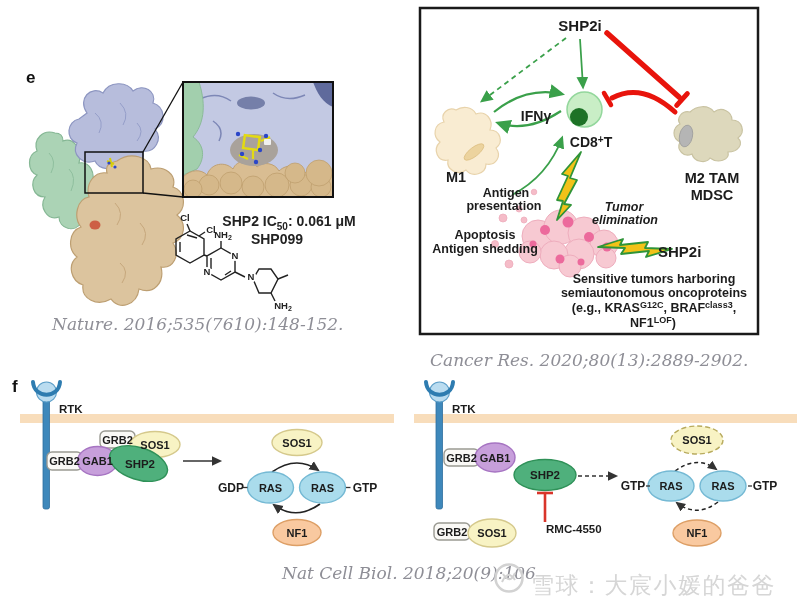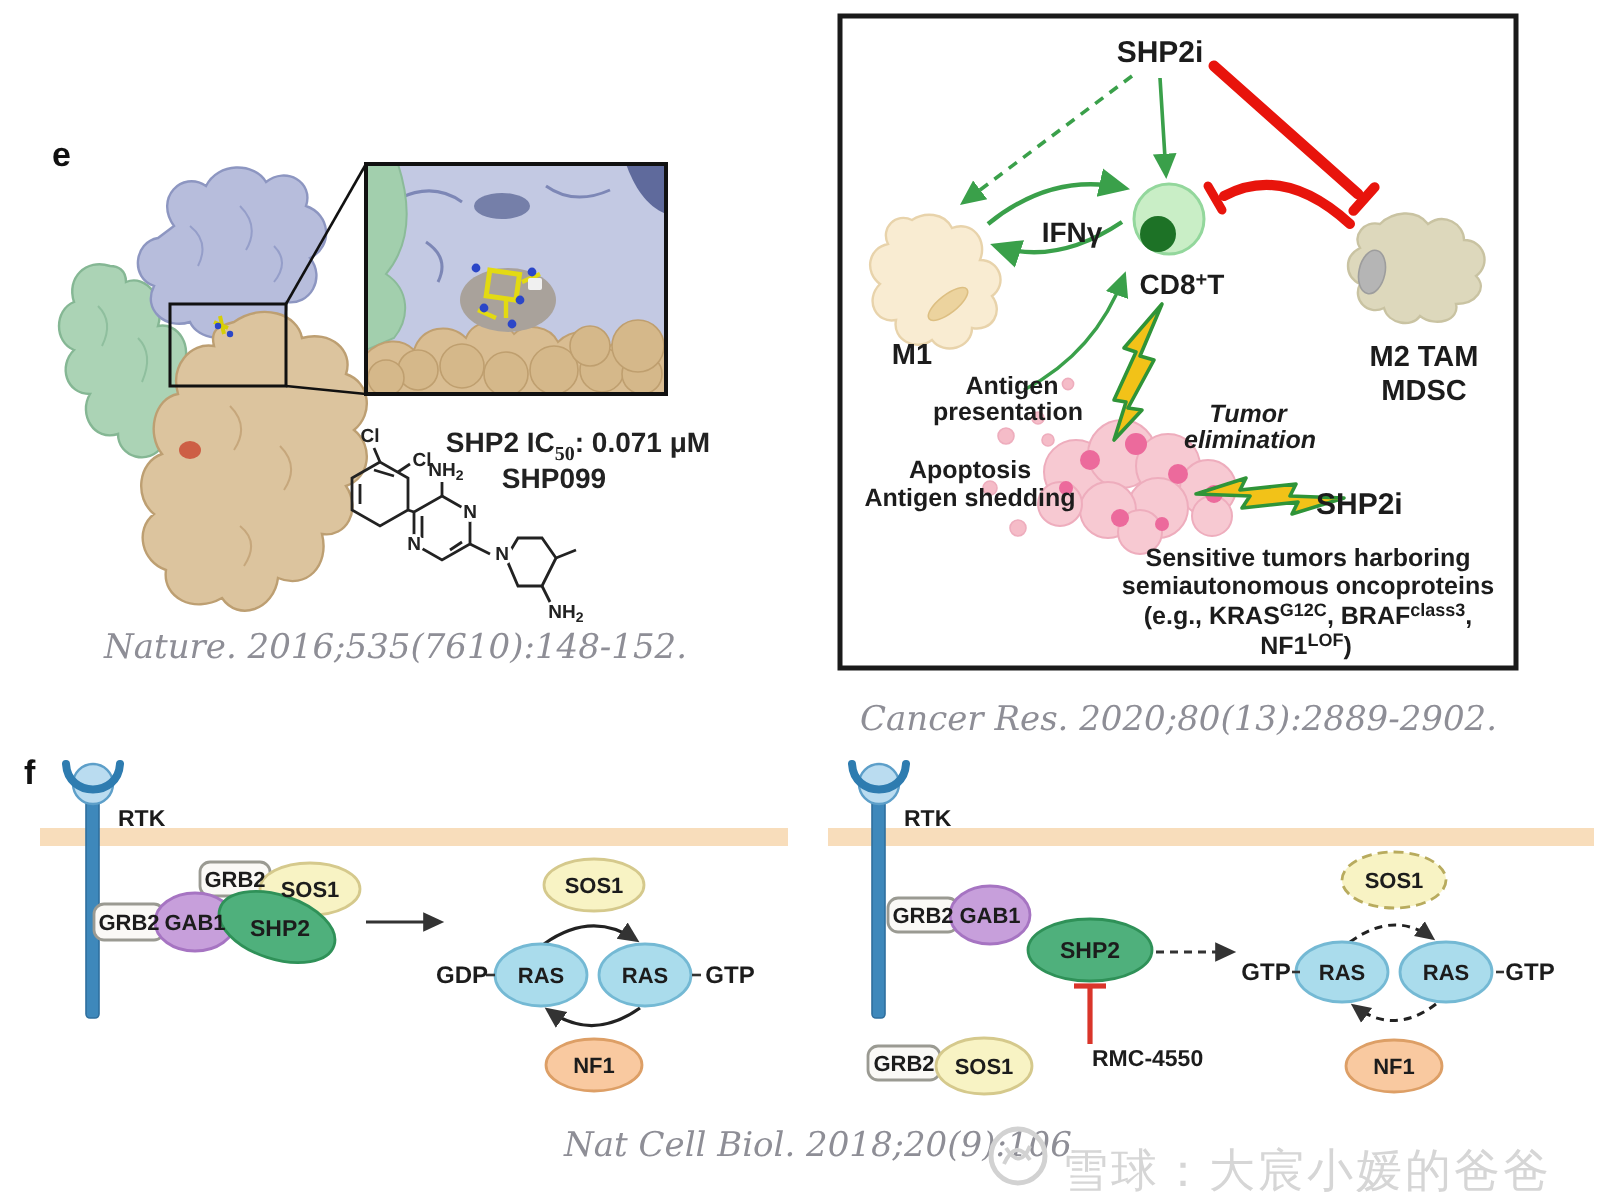--- a/index.html
+++ b/index.html
@@ -3,21 +3,21 @@
 <meta charset="utf-8">
 <style>
   html,body{margin:0;padding:0;background:#fff;}
   #canvas{position:relative;width:800px;height:596px;background:#ffffff;overflow:hidden;
           font-family:"Liberation Sans",sans-serif;color:#1c1c1c;}
   .abs{position:absolute;}
   .panel-label{font-size:17px;font-weight:700;color:#111;}
   .cite{font-family:"DejaVu Serif","Liberation Serif",serif;font-style:italic;
         font-size:17px;color:#8e8e96;white-space:nowrap;}
   .chem-caption{font-size:14px;font-weight:600;color:#222;text-align:center;white-space:nowrap;}
-  .chem-caption sub{font-size:10px;font-family:Liberation Serif, serif;}
+  .chem-caption sub{font-size:10px;}
   #watermark{display:flex;align-items:center;gap:5px;color:#d6d6d6;z-index:5;}
   #watermark .wm-text{font-size:23px;letter-spacing:1.5px;white-space:nowrap;margin-top:16px;}
   svg text{font-family:"Liberation Sans",sans-serif;}
 </style>
 </head>
 <body>
 
 <div id="canvas">
 
   <div class="abs panel-label" style="left:26px;top:68px;">e</div>
@@ -108,21 +108,21 @@
       <text x="46" y="28">Cl</text>
       <text x="58" y="33"><tspan>NH</tspan><tspan dy="2" font-size="7">2</tspan></text>
       <text x="70" y="54">N</text>
       <text x="42" y="70">N</text>
       <text x="86" y="75">N</text>
       <text x="118" y="104"><tspan>NH</tspan><tspan dy="2" font-size="7">2</tspan></text>
     </g>
   </svg>
 
   <div class="abs chem-caption" style="left:214px;top:213px;width:150px;">
-    <span>SHP2 IC</span><sub>50</sub><span>: 0.071 μM</span>
+    <span>SHP2 IC</span><sub>50</sub><span>: 0.061 μM</span>
   </div>
   <div class="abs chem-caption" style="left:210px;top:231px;width:134px;">SHP099</div>
 
   <div class="abs cite" style="left:52px;top:314px;width:280px;text-align:center;">Nature. 2016;535(7610):148-152.</div>
 
   <svg class="abs" style="left:418px;top:6px;" width="344" height="332" viewBox="0 0 344 332">
     <defs>
       <marker id="mg" viewBox="0 0 8 8" refX="6" refY="4" markerWidth="7.5" markerHeight="7.5" orient="auto">
         <path d="M0,0.5 L7.5,4 L0,7.5 Z" fill="#3aa04a"></path>
       </marker>

